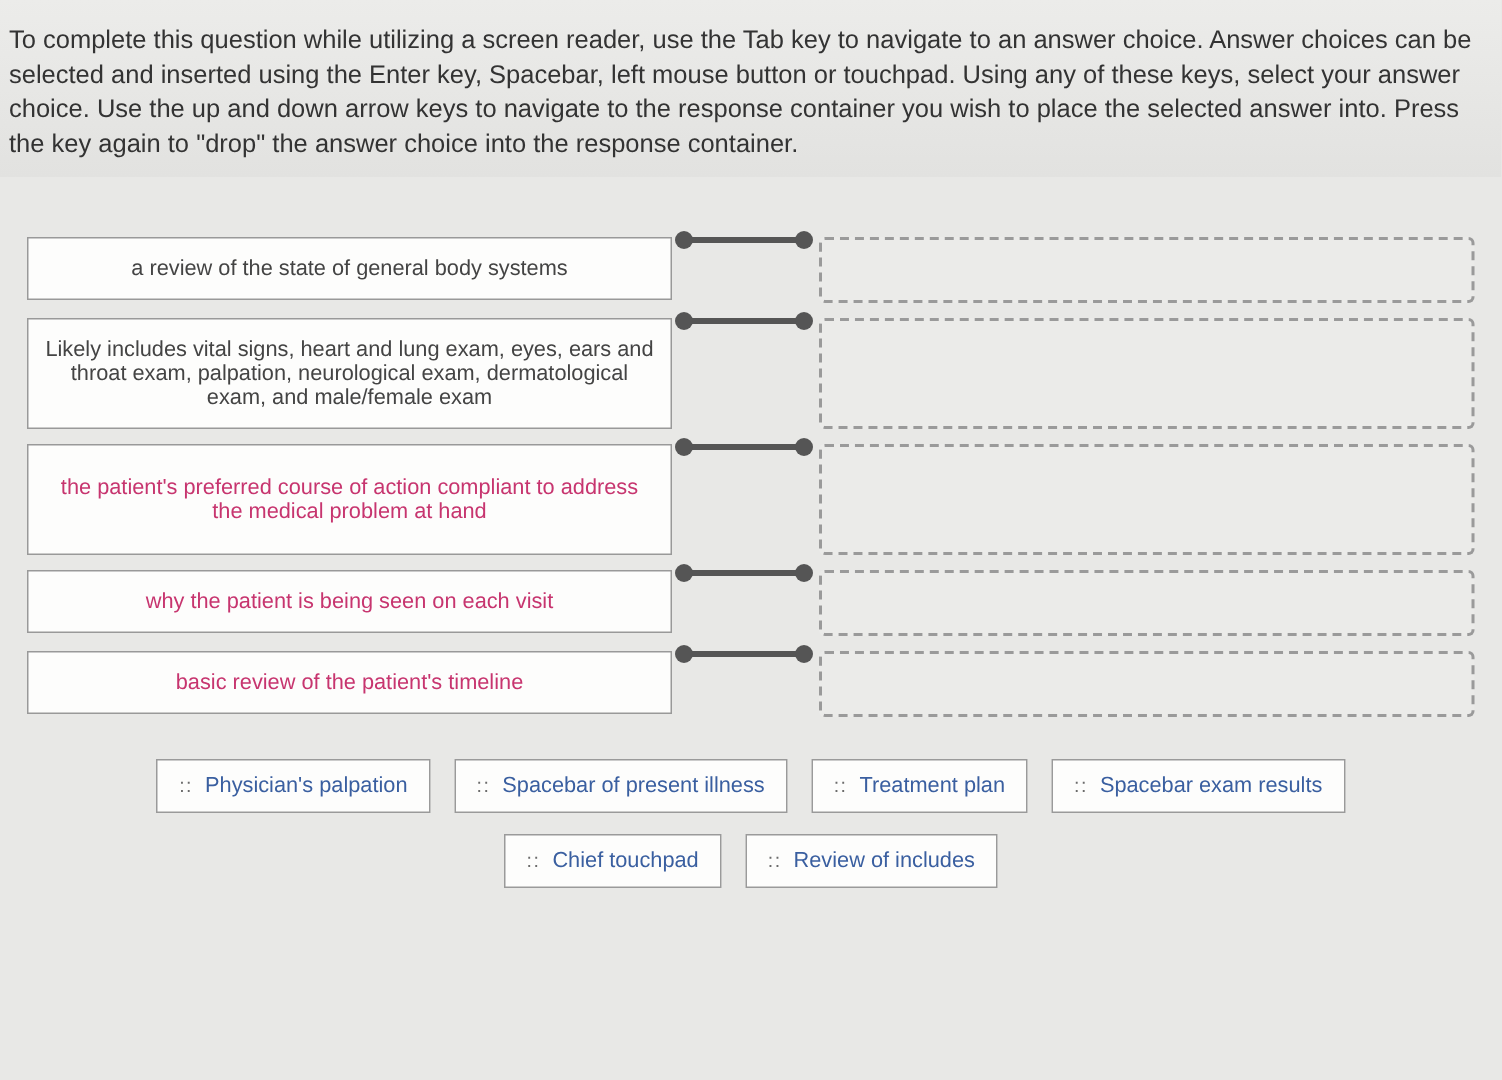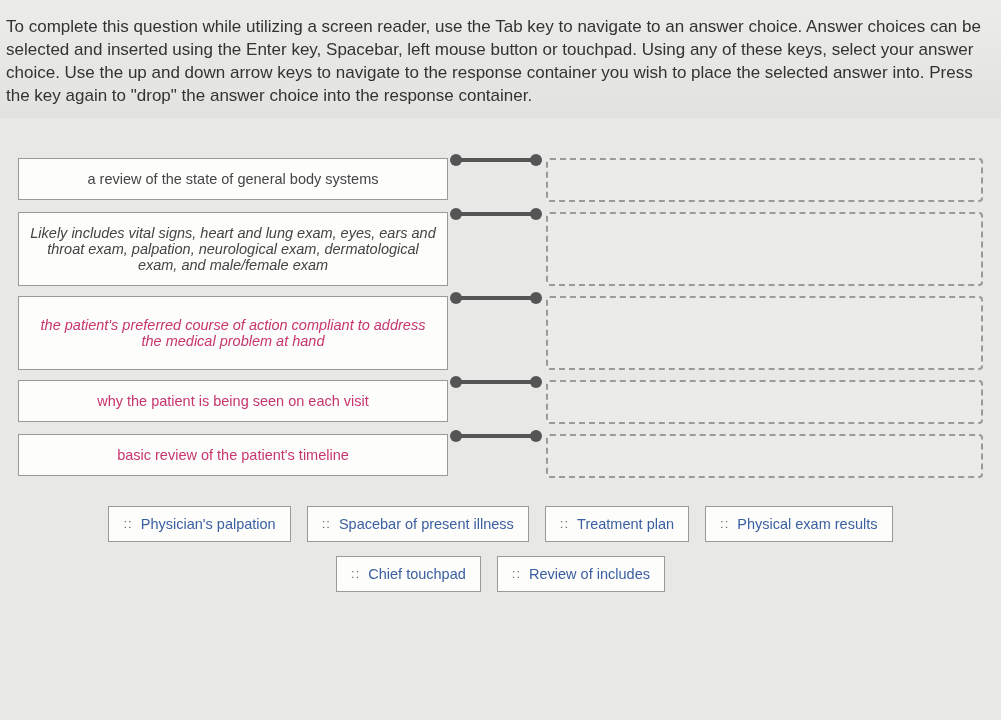--- a/index.html
+++ b/index.html
@@ -33,21 +33,21 @@
     border: 1px solid #999;
     background: #fdfdfc;
     display: flex;
     align-items: center;
     justify-content: center;
     text-align: center;
     padding: 8px 10px;
     font-size: 14.5px;
     color: #444;
   }
-  .prompt-box.tall { min-height: 74px; font-style: italic; }
+  .prompt-box.tall { min-height: 74px; }
   .prompt-box.accent { color: #c7356f; }
   .connector {
     width: 80px;
     height: 4px;
     background: #555;
     position: relative;
     margin: 0 10px 0 8px;
     flex-shrink: 0;
   }
   .connector::before, .connector::after {
@@ -142,21 +142,21 @@
       <div class="choice">
         <span class="grip">::</span>
         <span>Spacebar of present illness</span>
       </div>
       <div class="choice">
         <span class="grip">::</span>
         <span>Treatment plan</span>
       </div>
       <div class="choice">
         <span class="grip">::</span>
-        <span>Physical exam results</span>
+        <span>Spacebar exam results</span>
       </div>
     </div>
     <div class="choice-row">
       <div class="choice">
         <span class="grip">::</span>
         <span>Chief touchpad</span>
       </div>
       <div class="choice">
         <span class="grip">::</span>
         <span>Review of includes</span>

